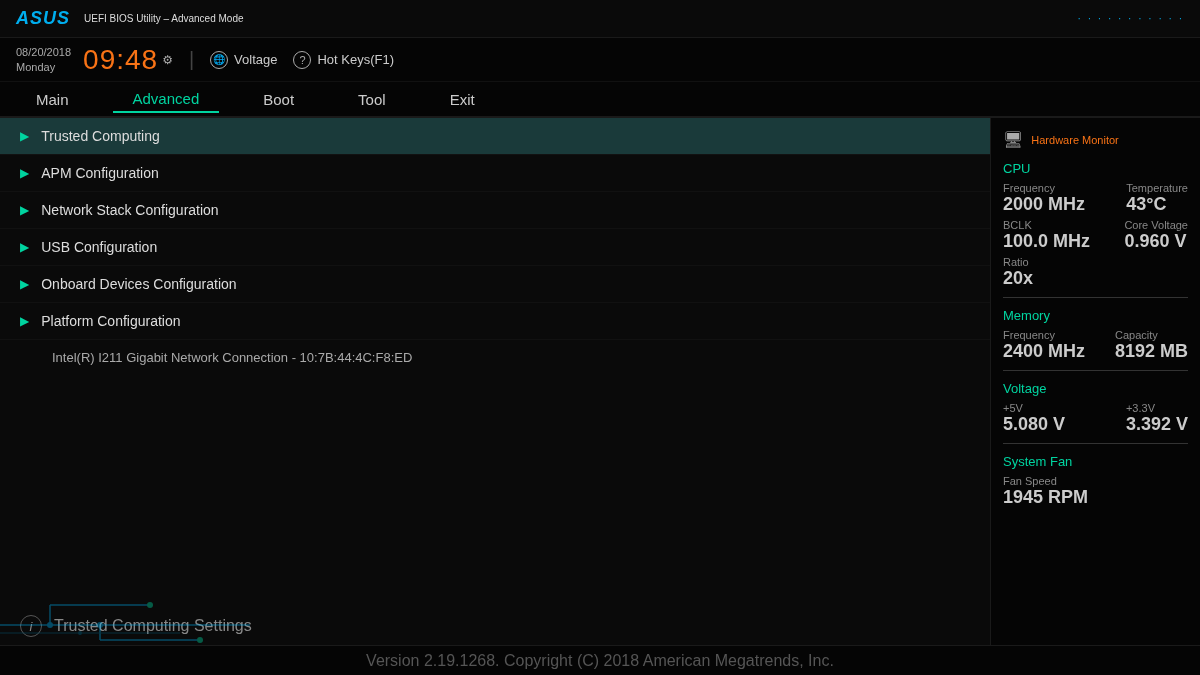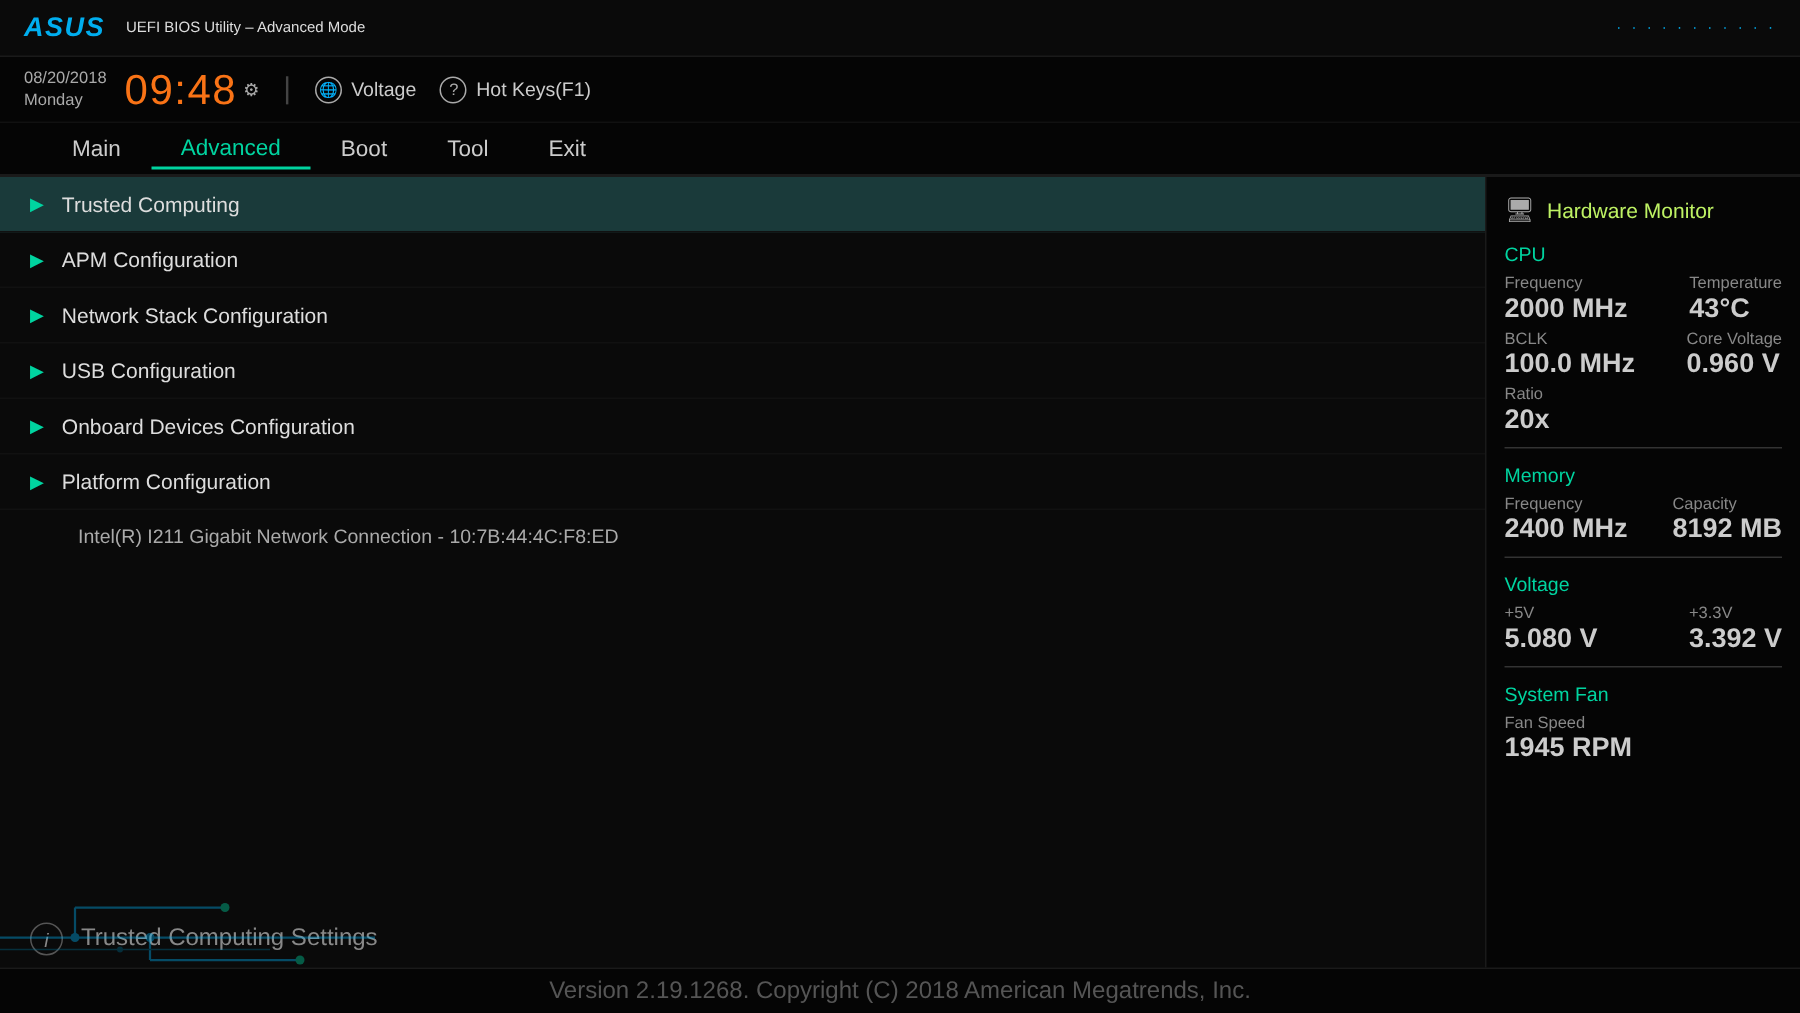--- a/index.html
+++ b/index.html
@@ -114,23 +114,24 @@
       justify-content: center;
       font-size: 11px;
       color: #aaa;
     }
 
     
     .nav-bar {
       background: #050505;
       display: flex;
       align-items: center;
-      padding: 0 28px;
+      padding: 0 16px;
       height: 36px;
       border-bottom: 2px solid #1a1a1a;
+      gap: 24px;
     }
     .nav-item {
       color: #ccc;
       font-size: 15px;
       padding: 4px 20px;
       cursor: pointer;
     }
     .nav-item.active {
       color: #00d4a0;
       border-bottom: 2px solid #00d4a0;
@@ -187,22 +188,22 @@
       display: flex;
       align-items: center;
       gap: 8px;
       margin-bottom: 12px;
     }
     .monitor-icon {
       color: #aaa;
       font-size: 16px;
     }
     .hw-monitor-title {
-      color: #bef264;
-      font-size: 14px;
+      color: #f97316;
+      font-size: 11px;
     }
     .hw-section-title {
       color: #00d4a0;
       font-size: 13px;
       margin: 10px 0 6px 0;
     }
     .hw-divider {
       border: none;
       border-top: 1px solid #333;
       margin: 8px 0;

